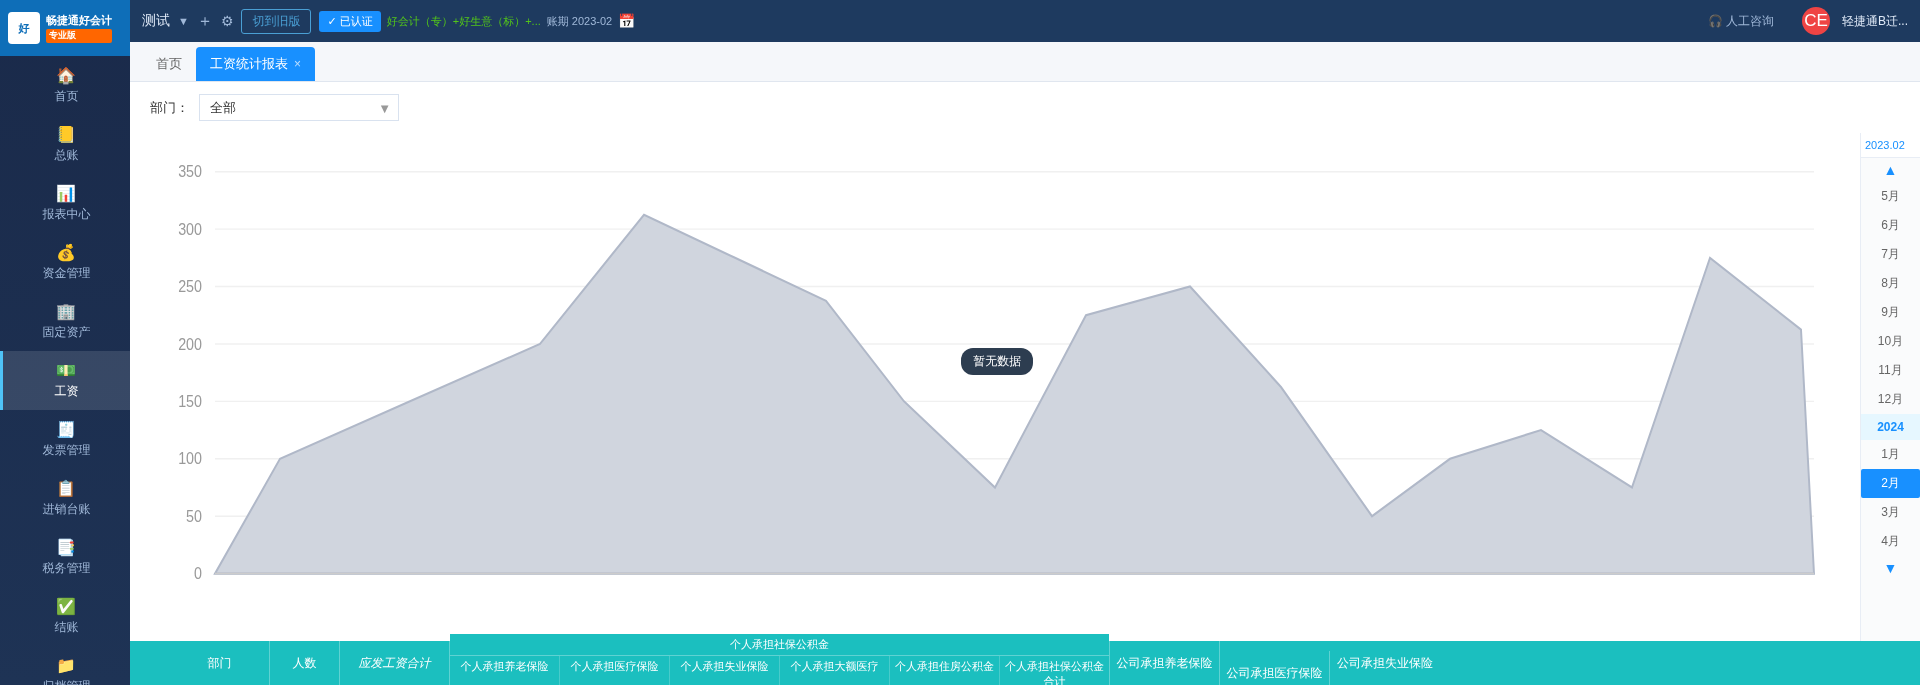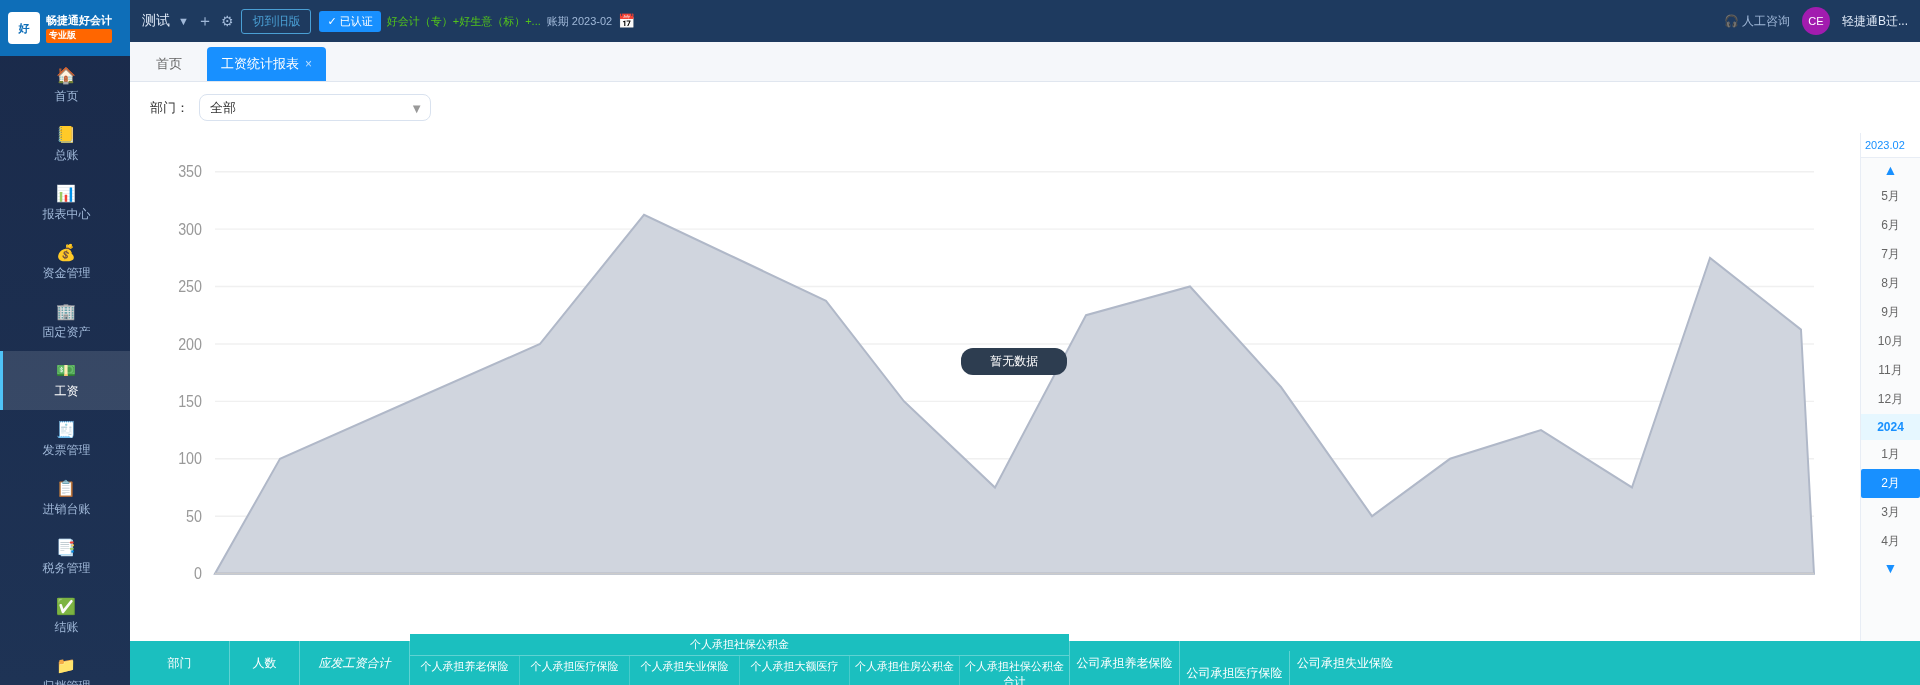--- a/index.html
+++ b/index.html
@@ -90,21 +90,21 @@
       border-radius: 3px;
       font-size: 12px;
       cursor: pointer;
     }
     .topbar-badges { display: flex; align-items: center; gap: 6px; flex: 1; }
     .badge-certified { background: #1890ff; color: white; padding: 3px 8px; border-radius: 3px; font-size: 11px; }
     .badge-good { color: #52c41a; font-size: 11px; }
     .badge-period { color: #a0b8d8; font-size: 11px; }
     .topbar-right { display: flex; align-items: center; gap: 12px; margin-left: auto; }
     .topbar-user-help { color: #a0b8d8; font-size: 12px; cursor: pointer; display: flex; align-items: center; gap: 3px; }
-    .topbar-user-avatar { width: 28px; height: 28px; border-radius: 50%; background: #a21caf; display: flex; align-items: center; justify-content: center; color: white; font-size: 11px; }
+    .topbar-user-avatar { width: 28px; height: 28px; border-radius: 50%; background: #ef4444; display: flex; align-items: center; justify-content: center; color: white; font-size: 17px; margin-left: 16px; }
     .topbar-username { color: #e0eaf8; font-size: 12px; }
 
     
     .tabs-bar {
       height: 40px;
       background: #f5f7fa;
       border-bottom: 1px solid #e0e6ef;
       display: flex;
       align-items: flex-end;
       padding: 0 12px;
@@ -114,21 +114,20 @@
       padding: 8px 14px;
       font-size: 13px;
       color: #666;
       cursor: pointer;
       border-radius: 4px 4px 0 0;
       display: flex; align-items: center; gap: 6px;
     }
     .tab-item.active {
       background: #1890ff;
       color: white;
-      margin-left: 11px;
     }
     .tab-close { font-size: 12px; opacity: 0.7; }
 
     
     .main-content {
       flex: 1;
       background: white;
       overflow: hidden;
       display: flex;
       flex-direction: column;
@@ -176,26 +175,26 @@
     .filter-row {
       display: flex;
       align-items: center;
       padding: 12px 20px;
       gap: 10px;
       flex-shrink: 0;
     }
     .filter-label { font-size: 13px; color: #333; }
     .filter-select {
       border: 1px solid #d9e2ef;
-      border-radius: 8px;
+      border-radius: 0;
       padding: 5px 28px 5px 10px;
       font-size: 13px;
       color: #333;
       background: white;
-      width: 232px;
+      width: 200px;
       appearance: none;
       cursor: pointer;
       position: relative;
     }
     .filter-select-wrap {
       position: relative;
       display: inline-block;
     }
     .filter-select-arrow {
       position: absolute;
@@ -268,21 +267,21 @@
       width: calc(100% - 60px);
       height: 100%;
       position: relative;
     }
 
     
     .chart-tooltip {
       position: absolute;
       background: #2d3d50;
       color: white;
-      padding: 5px 29px;
+      padding: 5px 12px;
       border-radius: 12px;
       font-size: 12px;
       pointer-events: none;
     }
 
     
     .table-header-bar {
       height: 44px;
       background: #1bbfbf;
       display: flex;
@@ -497,21 +496,21 @@
           <div class="date-panel-item">1月</div>
           <div class="date-panel-item active">2月</div>
           <div class="date-panel-item">3月</div>
           <div class="date-panel-item">4月</div>
 
           <div class="date-panel-nav">▼</div>
         </div>
       </div>
 
       <div class="table-header-bar">
-        <div class="table-col" style="width:100px;">
+        <div class="table-col" style="width:100px;margin-left:40px;">
           <span>部门</span>
         </div>
         <div class="table-col" style="width:70px;">
           <span>人数</span>
         </div>
         <div class="table-col" style="width:110px;font-style:italic;">
           <span>应发工资合计</span>
         </div>
         <div class="table-col-group" style="width:660px;">
           <div class="table-col-group-header" style="width:100%;">个人承担社保公积金</div>

